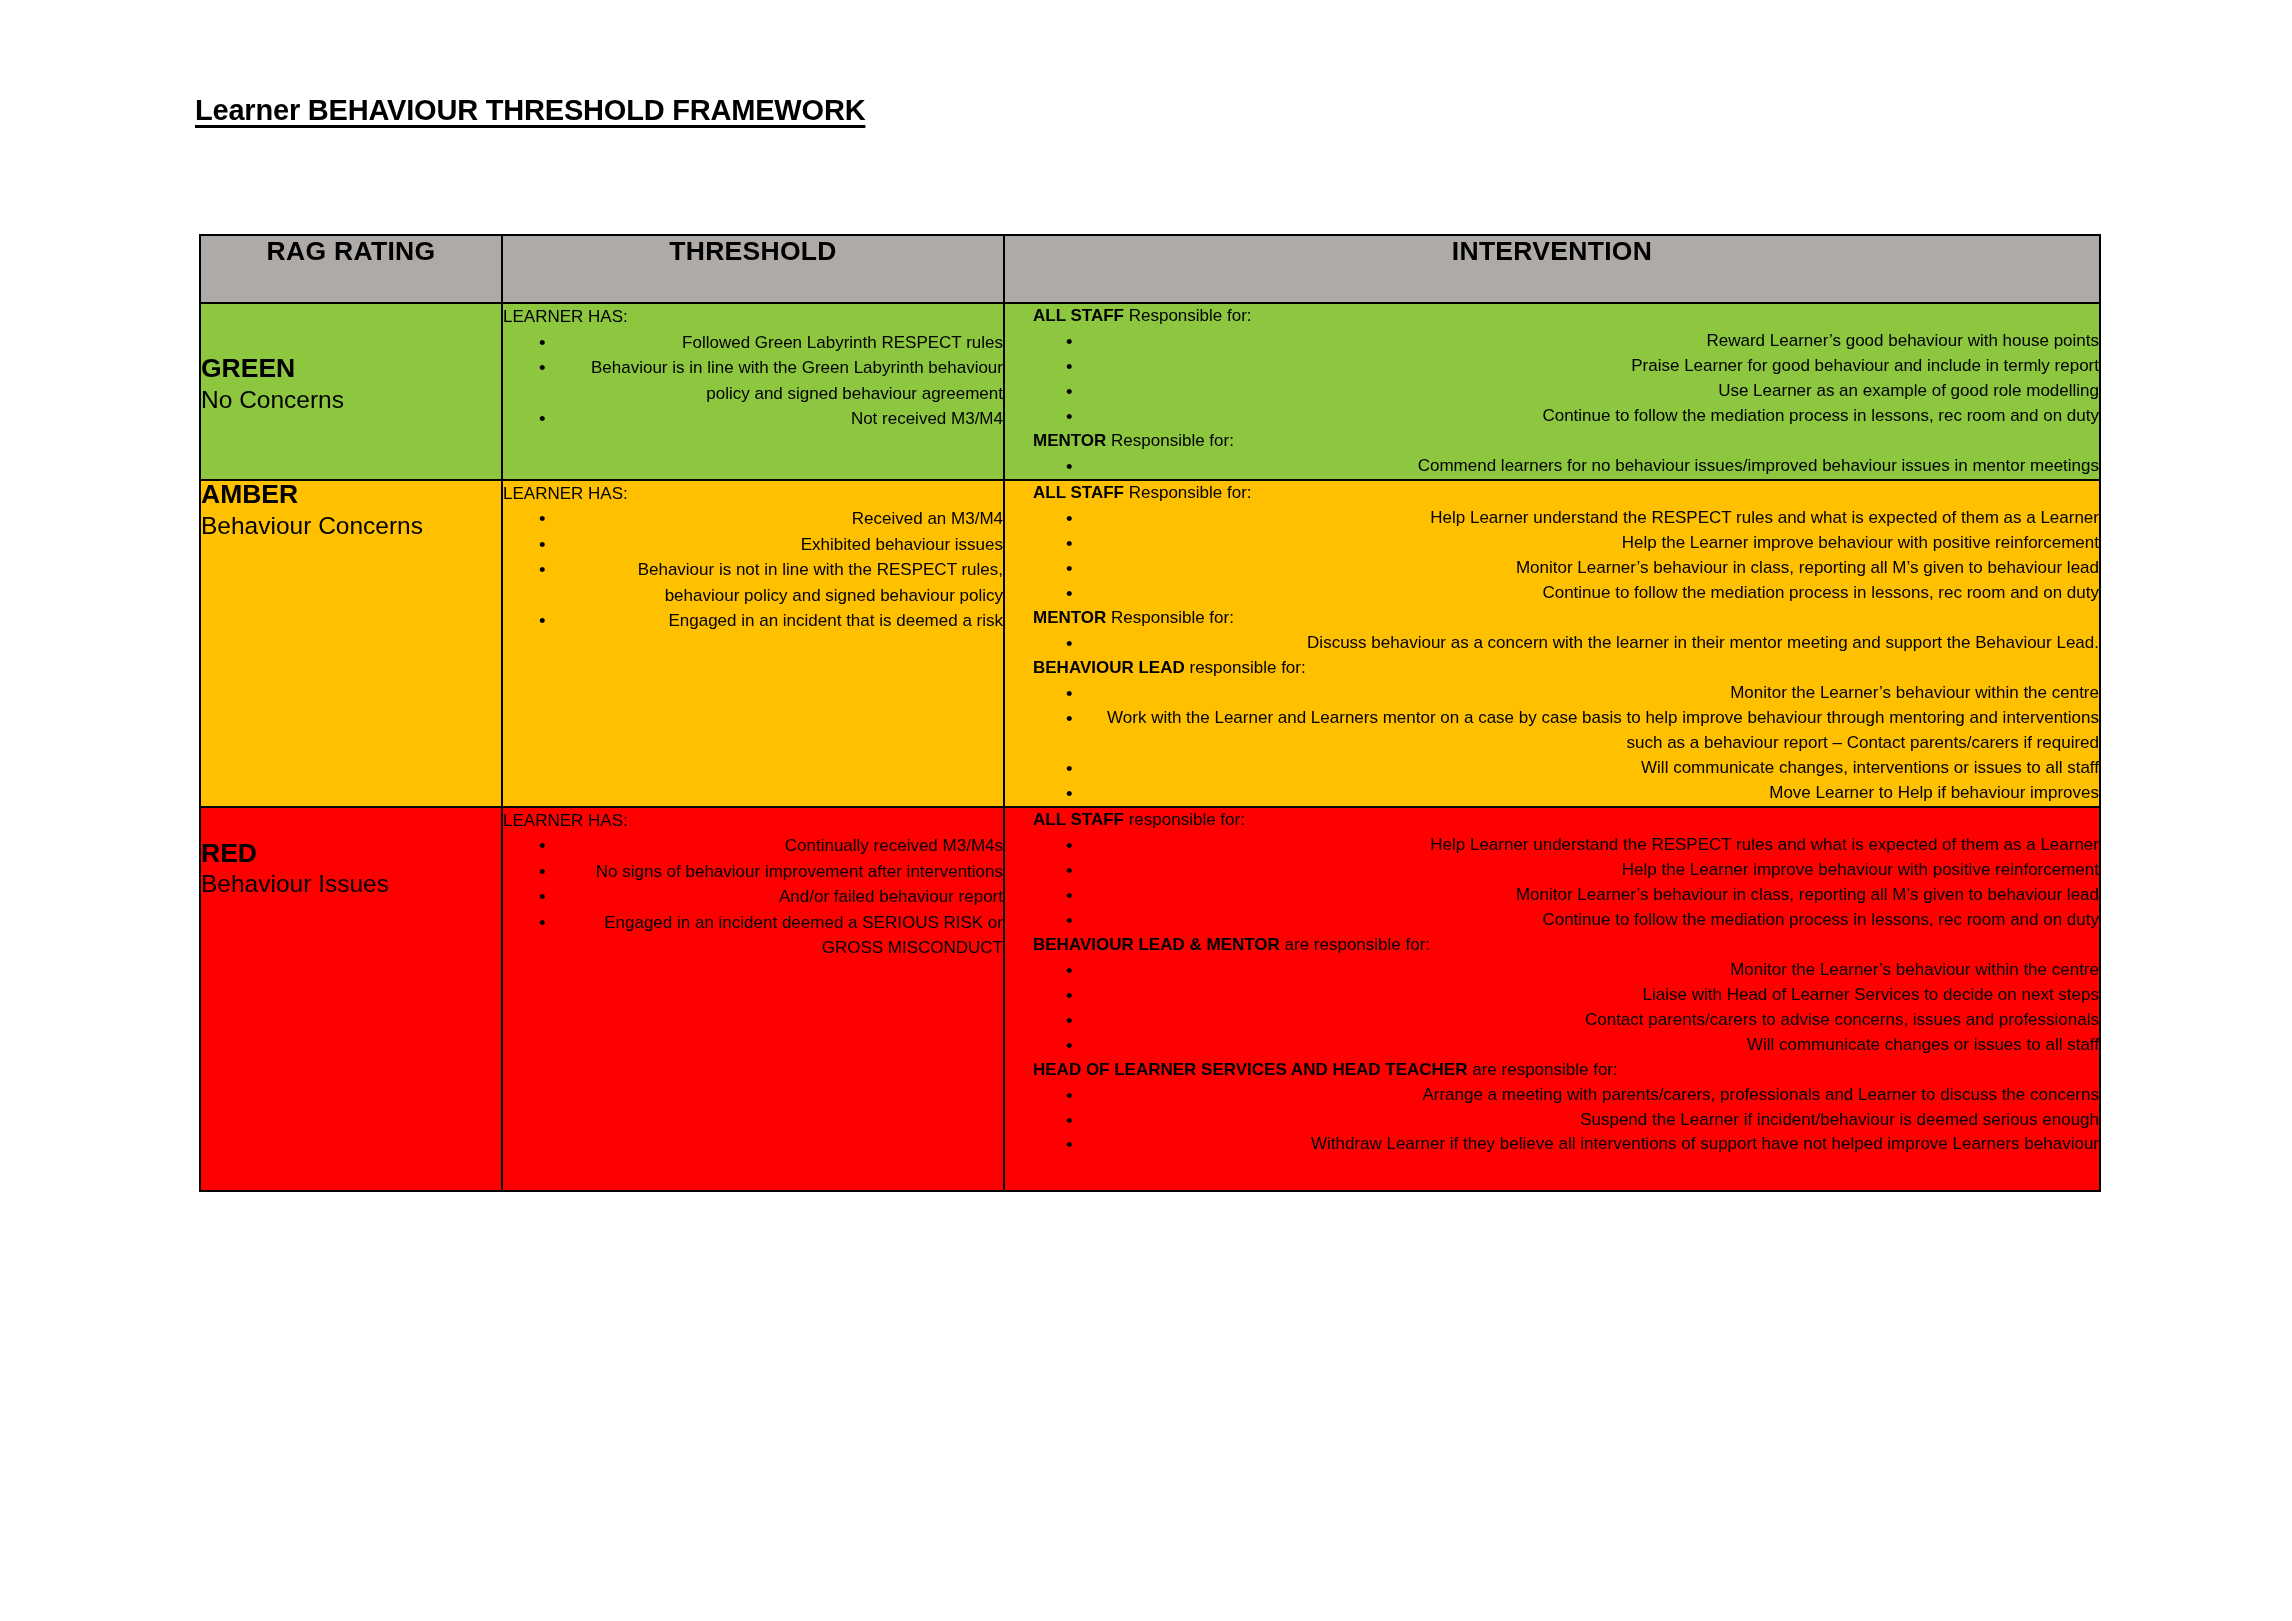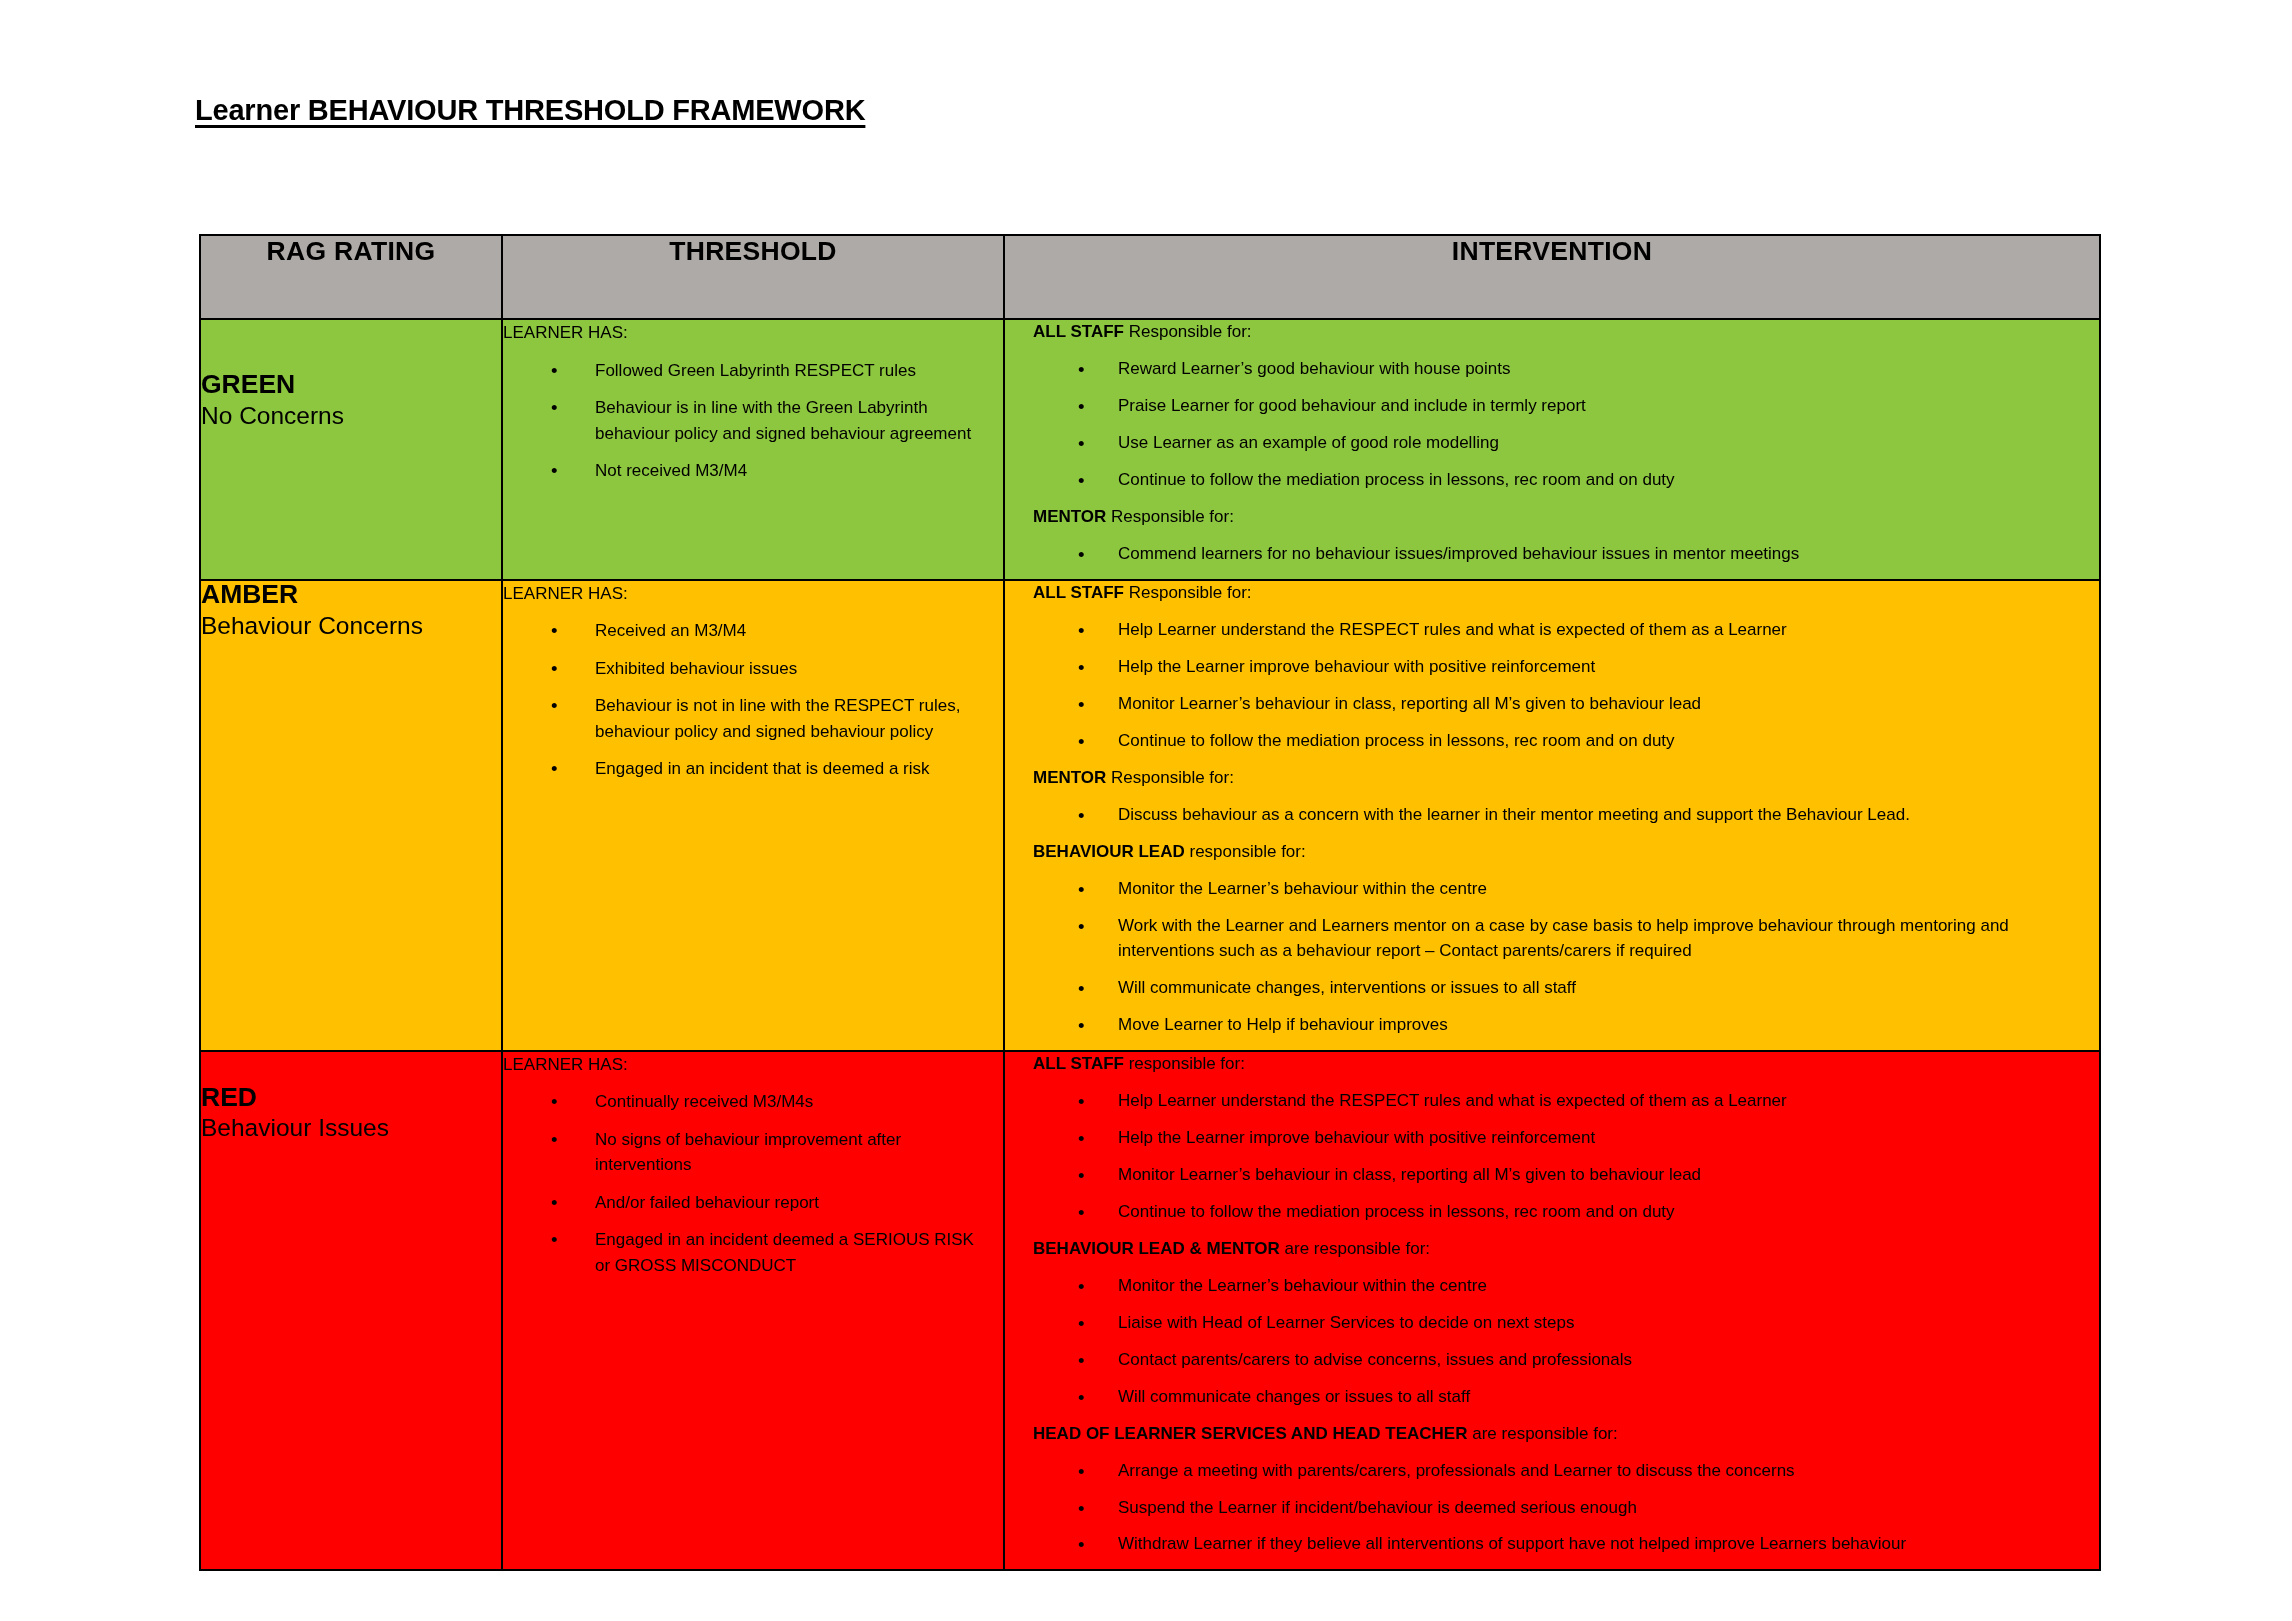--- a/index.html
+++ b/index.html
@@ -53,21 +53,21 @@
     padding: 0;
   }
 
   col.c-rag { width: 302px; }
   col.c-threshold { width: 502px; }
   col.c-intervention { width: 1096px; }
 
   
   .hdr {
     background: #aeaaa8;
-    height: 84px;
+    height: 68px;
     text-align: center;
     vertical-align: middle;
     font-size: 26.5px;
     font-weight: bold;
     letter-spacing: 0.3px;
   }
 
   
   .rag-cell {
     vertical-align: top;
@@ -105,21 +105,22 @@
   .sec-head .strong { font-weight: bold; }
 
   ul.bullets {
     list-style: none;
     margin: 0;
     padding: 0;
   }
   ul.bullets li {
     position: relative;
     padding-left: 82px;
-    margin: 12px;
+    margin: 0;
+    text-align: right;
   }
   ul.bullets li::before {
     content: "\2022";
     position: absolute;
     left: 37px;
     top: -1px;
     font-size: 18.6px;
     line-height: 1.47;
   }
   .content-cell.intervention ul.bullets li { padding-left: 73px; }

